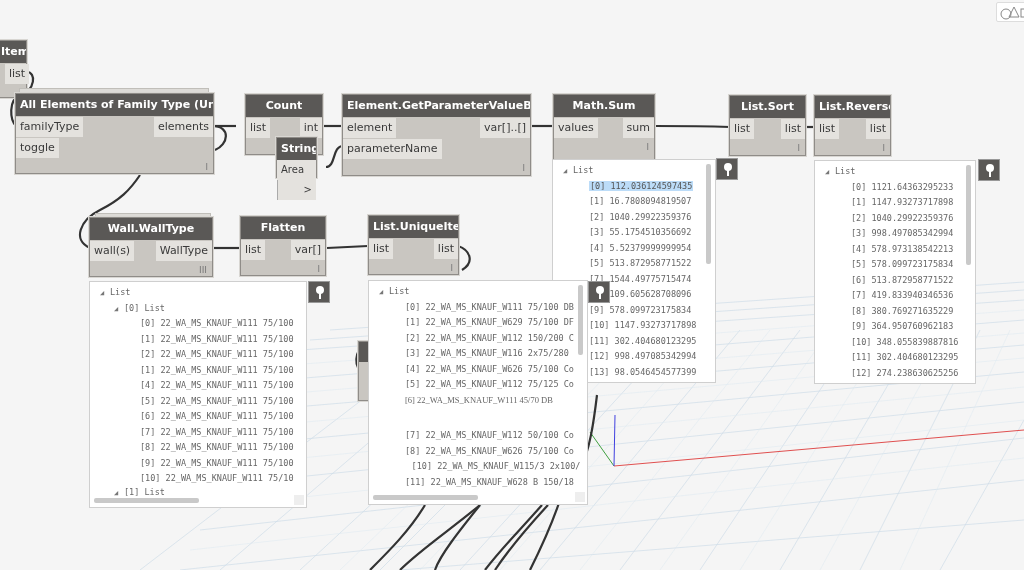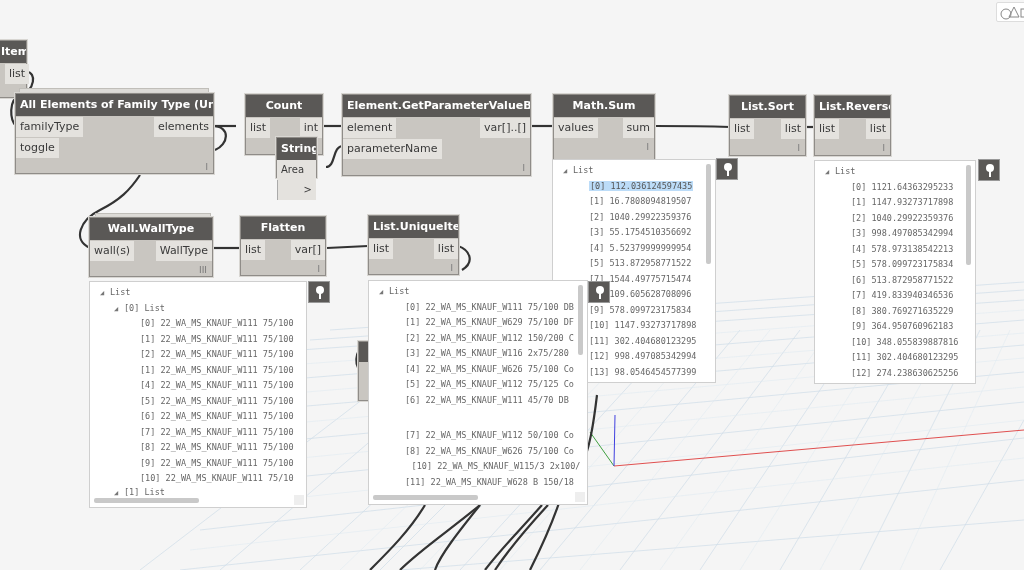--- a/index.html
+++ b/index.html
@@ -286,21 +286,21 @@
   <div class="preview" style="left:368px; top:280px; width:220px; height:225px;">
     <div style="padding:3px 0 0 10px;">
       <div class="row"><span class="tri">◢</span><span>List</span></div>
       <div id="lu-items">
           <div class="row" style="padding-left: 26px;"><span>[0] 22_WA_MS_KNAUF_W111 75/100 DB</span></div>
           <div class="row" style="padding-left: 26px;"><span>[1] 22_WA_MS_KNAUF_W629 75/100 DF</span></div>
           <div class="row" style="padding-left: 26px;"><span>[2] 22_WA_MS_KNAUF_W112 150/200 C</span></div>
           <div class="row" style="padding-left: 26px;"><span>[3] 22_WA_MS_KNAUF_W116 2x75/280</span></div>
           <div class="row" style="padding-left: 26px;"><span>[4] 22_WA_MS_KNAUF_W626 75/100 Co</span></div>
           <div class="row" style="padding-left: 26px;"><span>[5] 22_WA_MS_KNAUF_W112 75/125 Co</span></div>
-          <div class="row" style="padding-left: 26px;"><span>[6] 22_WA_MS_KNAUF_W111 45/70 DB</span></div>
+          <div class="row" style="padding-left: 26px; font-family: Liberation Serif, serif;"><span>[6] 22_WA_MS_KNAUF_W111 45/70 DB</span></div>
           <div class="row" style="padding-left: 26px; margin-top: 20px;"><span>[7] 22_WA_MS_KNAUF_W112 50/100 Co</span></div>
           <div class="row" style="padding-left: 26px;"><span>[8] 22_WA_MS_KNAUF_W626 75/100 Co</span></div>
           <div class="row" style="padding-left: 26px; text-align: center;"><span>[10] 22_WA_MS_KNAUF_W115/3 2x100/</span></div>
           <div class="row" style="padding-left: 26px;"><span>[11] 22_WA_MS_KNAUF_W628 B 150/18</span></div>
         </div>
     </div>
     <div class="vscroll" style="height:70px;"></div>
     <div class="hscroll" style="width:105px;"></div>
     <div class="corner"></div>
   </div>

